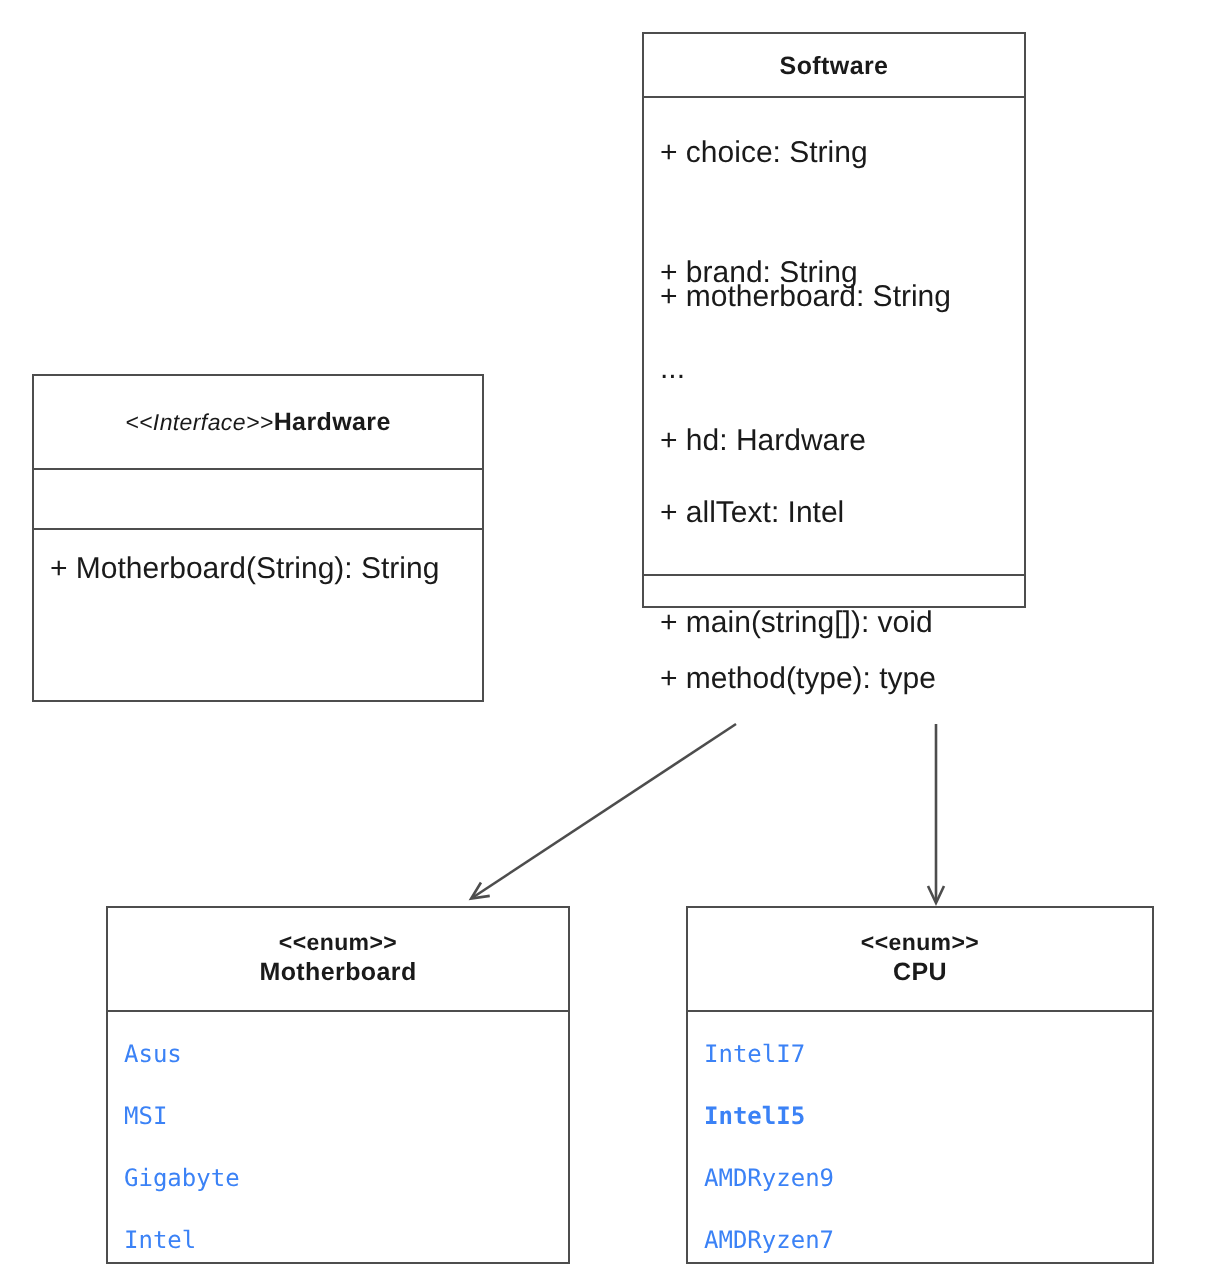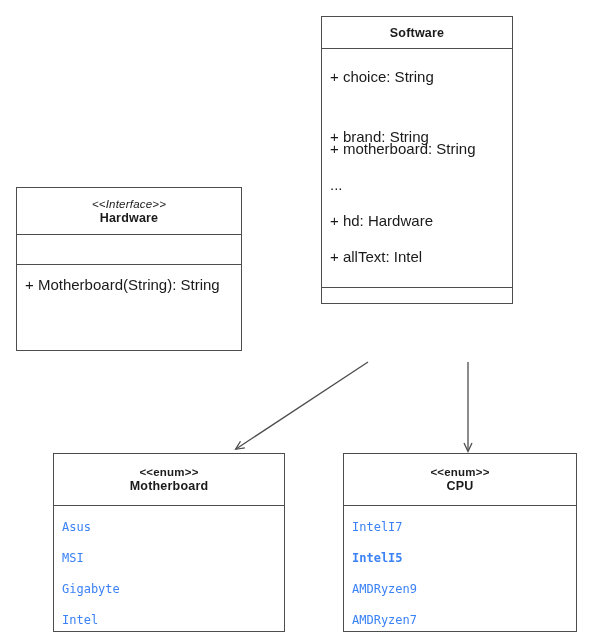--- a/index.html
+++ b/index.html
@@ -118,25 +118,29 @@
       <div class="uml-member" style="top:21px;">+ choice: String</div>
       <div class="uml-member" style="top:57px;margin-top:24px;">+ brand: String</div>
       <div class="uml-member" style="top:93px;">+ motherboard: String</div>
       <div class="uml-member" style="top:129px;">...</div>
       <div class="uml-member" style="top:165px;">+ hd: Hardware</div>
       <div class="uml-member" style="top:201px;">+ allText: Intel</div>
     </div>
 
     <div class="uml-divider" style="top:270px;"></div>
 
+    <div class="uml-section" style="top:271px; height:75px;">
+      <div class="uml-member" style="top:17px;">+ main(string[]): void</div>
+      <div class="uml-member" style="top:45px;">+ method(type): type</div>
+    </div>
   </div>
 
   <div class="uml-box" style="left:16px; top:187px; width:226px; height:164px;">
 
-    <div class="uml-header" style="position:absolute; left:0; right:0; top:0; height:47px; display:flex; flex-direction:column; align-items:center; justify-content:center;">
+    <div class="uml-header" style="position:absolute; left:0; right:0; top:0; height:47px; display:flex; flex-direction:row; align-items:center; justify-content:center;">
       <span class="uml-stereotype italic">&lt;&lt;Interface&gt;&gt;</span>
       <span class="uml-name">Hardware</span>
     </div>
 
     <div class="uml-divider" style="top:46px;"></div>
 
     <div class="uml-section" style="top:47px; height:29px;"></div>
 
     <div class="uml-divider" style="top:76px;"></div>
 

